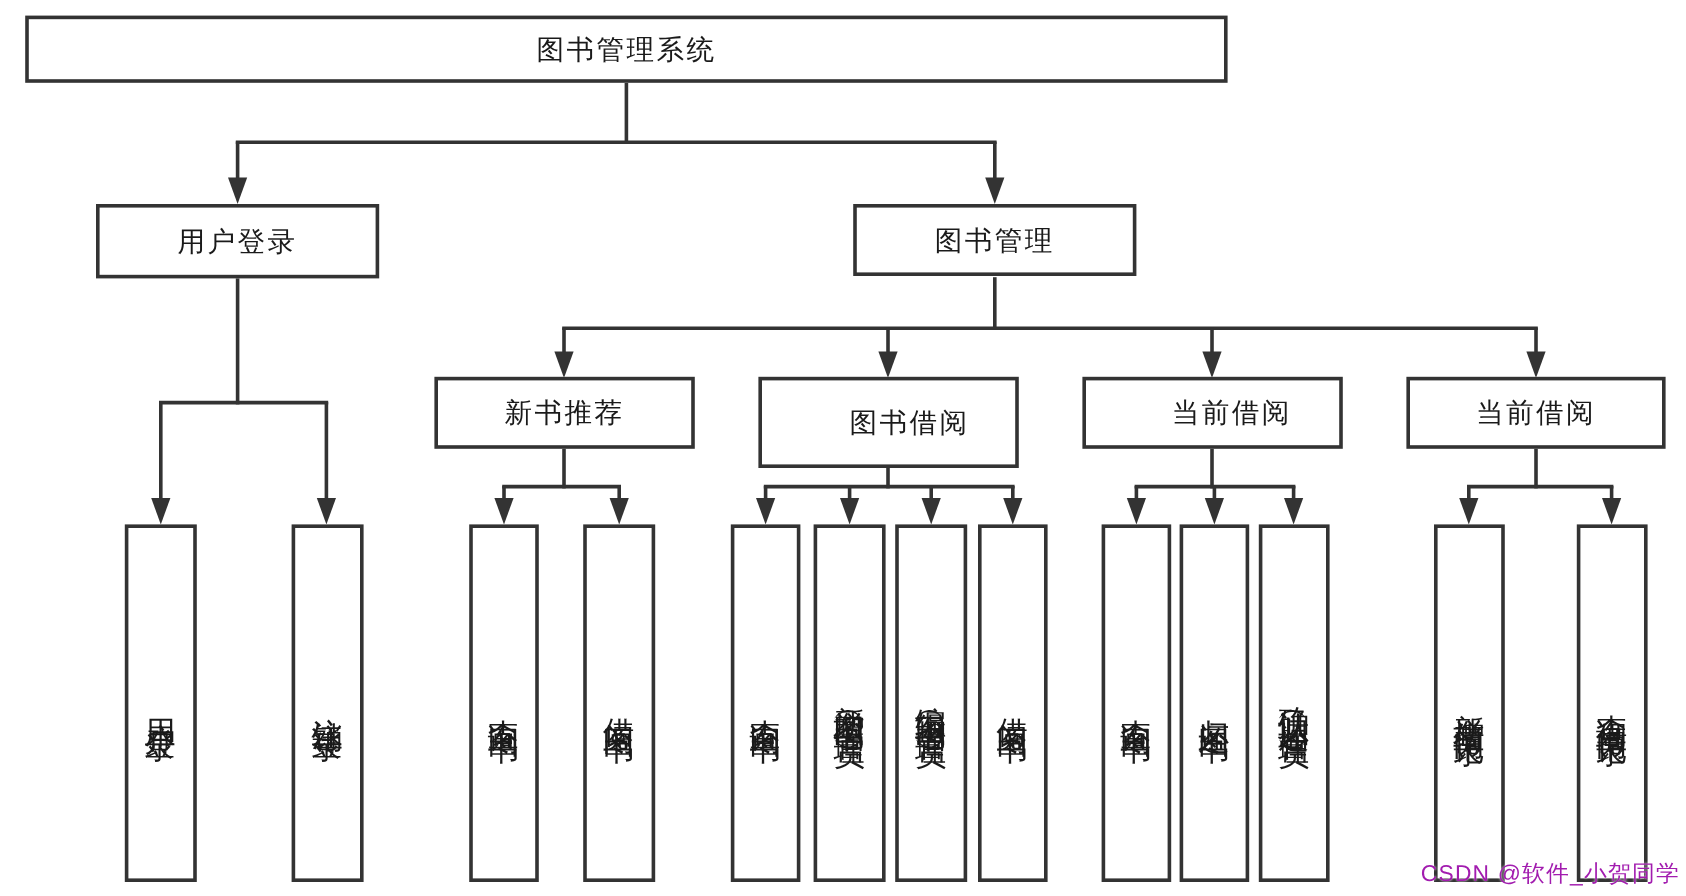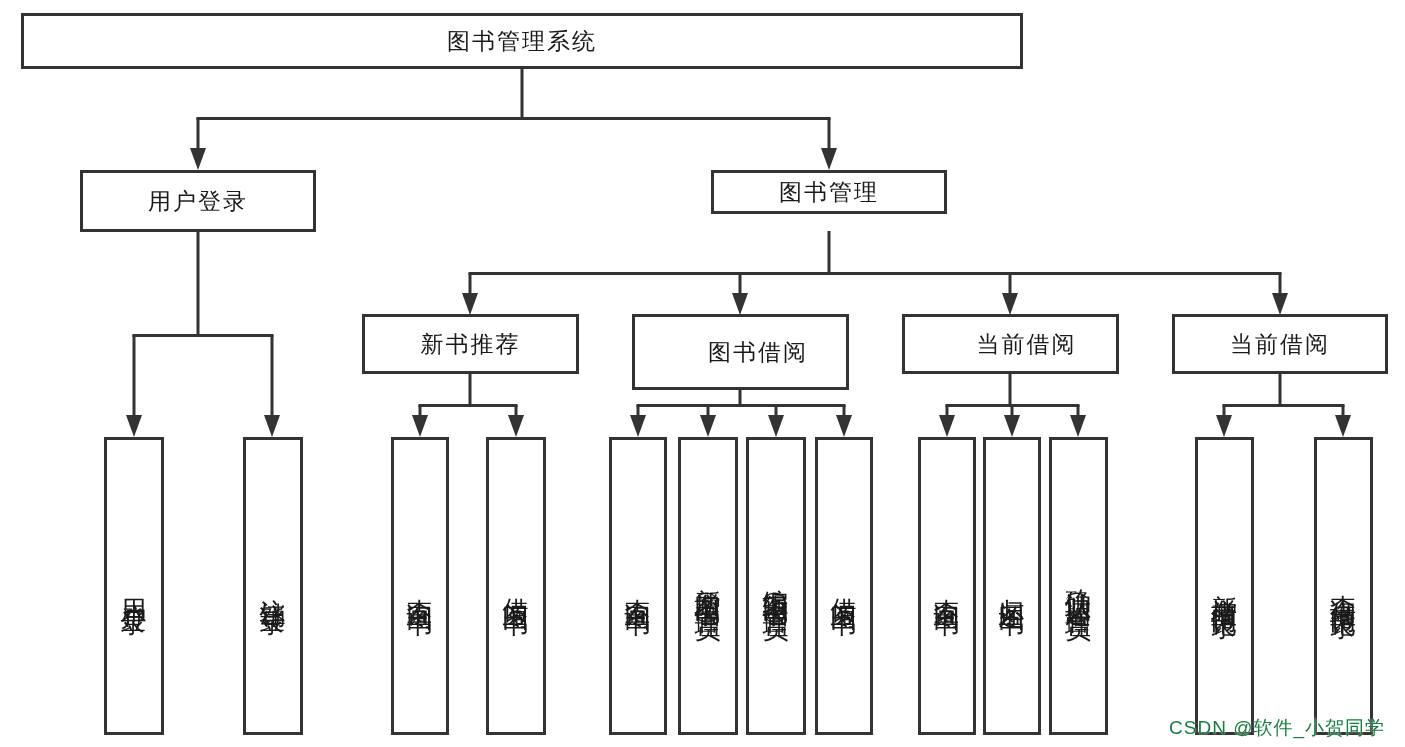--- a/index.html
+++ b/index.html
@@ -40,24 +40,24 @@
   .node.leaf .vtext {
     writing-mode: vertical-rl;
     text-orientation: mixed;
     letter-spacing: 4px;
     line-height: 1;
     white-space: nowrap;
   }
 
   .watermark {
     position: absolute;
-    right: 20px;
+    right: 5px;
     bottom: 6px;
     font-size: 19px;
-    color: #15803d;
+    color: #a21caf;
     letter-spacing: 1px;
     z-index: 5;
     text-shadow: 0 0 2px #ffffff;
     margin-top: 48px;
   }
 </style>
 </head>
 <body>
 
 <div class="stage">
@@ -129,21 +129,21 @@
     </g>
   </svg>
 
   <div class="node h-label" style="left:21px; top:13px; width:1002px; height:56px;">
     <span>图书管理系统</span>
   </div>
 
   <div class="node h-label" style="left:80px; top:170px; width:236px; height:62px;">
     <span>用户登录</span>
   </div>
-  <div class="node h-label" style="left:711px; top:170px; width:236px; height:44px;">
+  <div class="node h-label" style="left:711px; top:170px; width:236px; height:60px;">
     <span>图书管理</span>
   </div>
 
   <div class="node h-label" style="left:362px; top:314px; width:217px; height:60px;">
     <span>新书推荐</span>
   </div>
   <div class="node h-label" style="left:632px; top:314px; width:217px; height:76px;padding-left:35px;">
     <span>图书借阅</span>
   </div>
   <div class="node h-label" style="left:902px; top:314px; width:217px; height:60px;padding-left:32px;">

